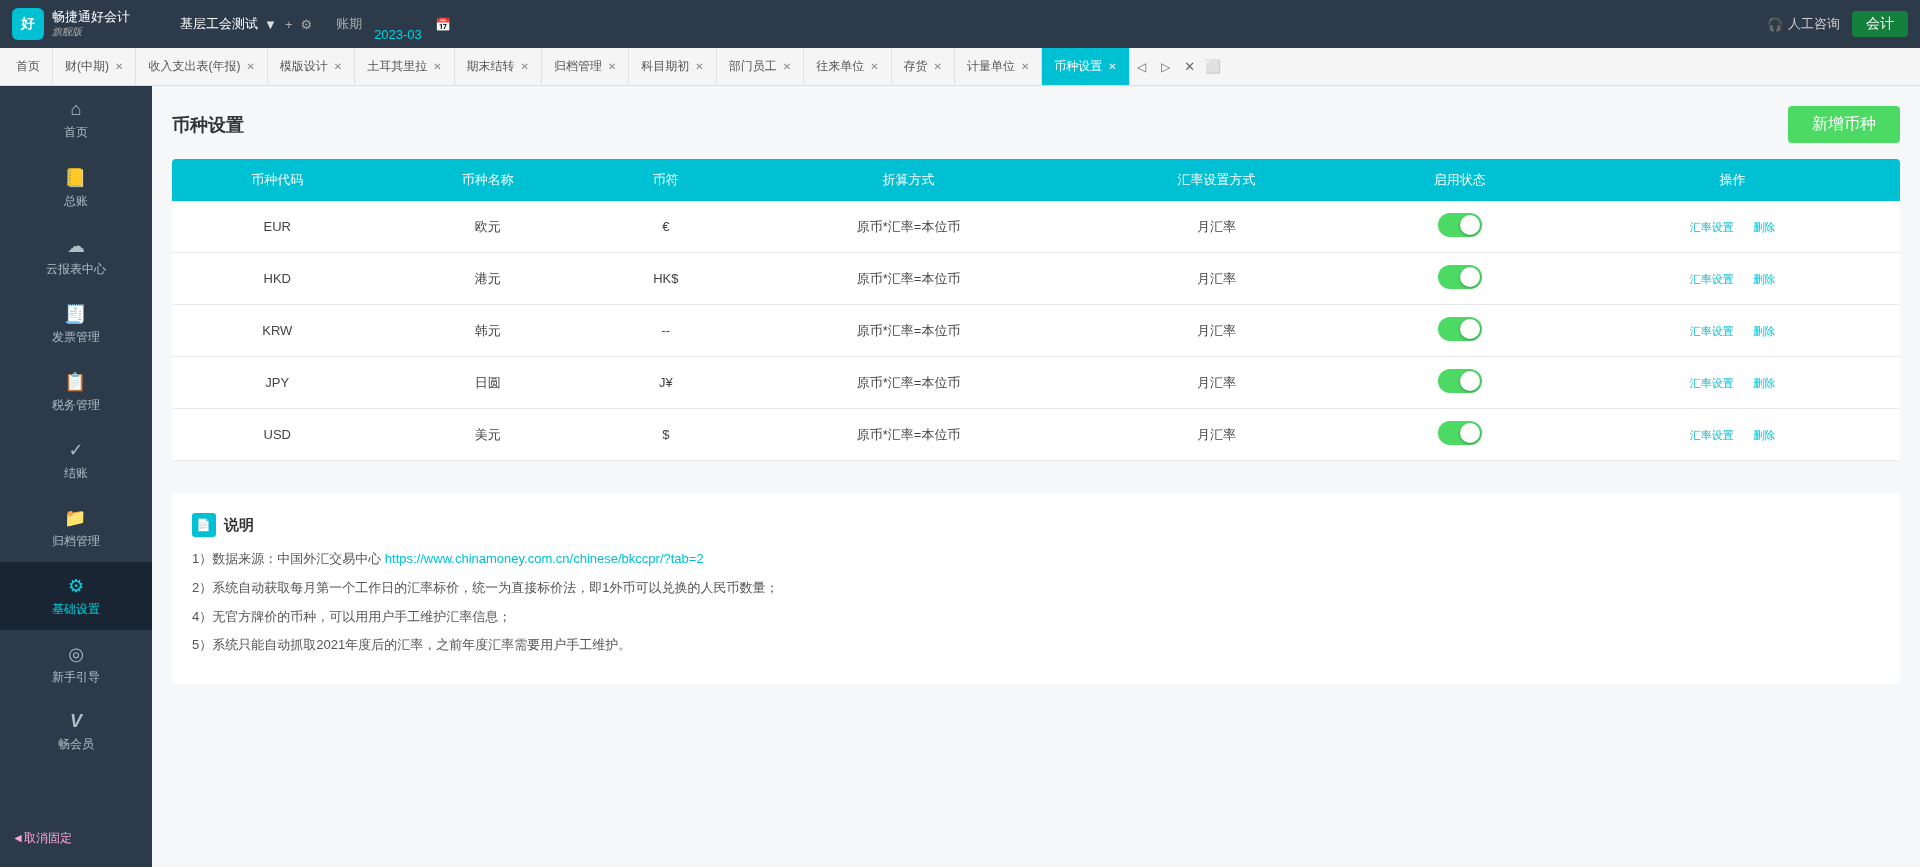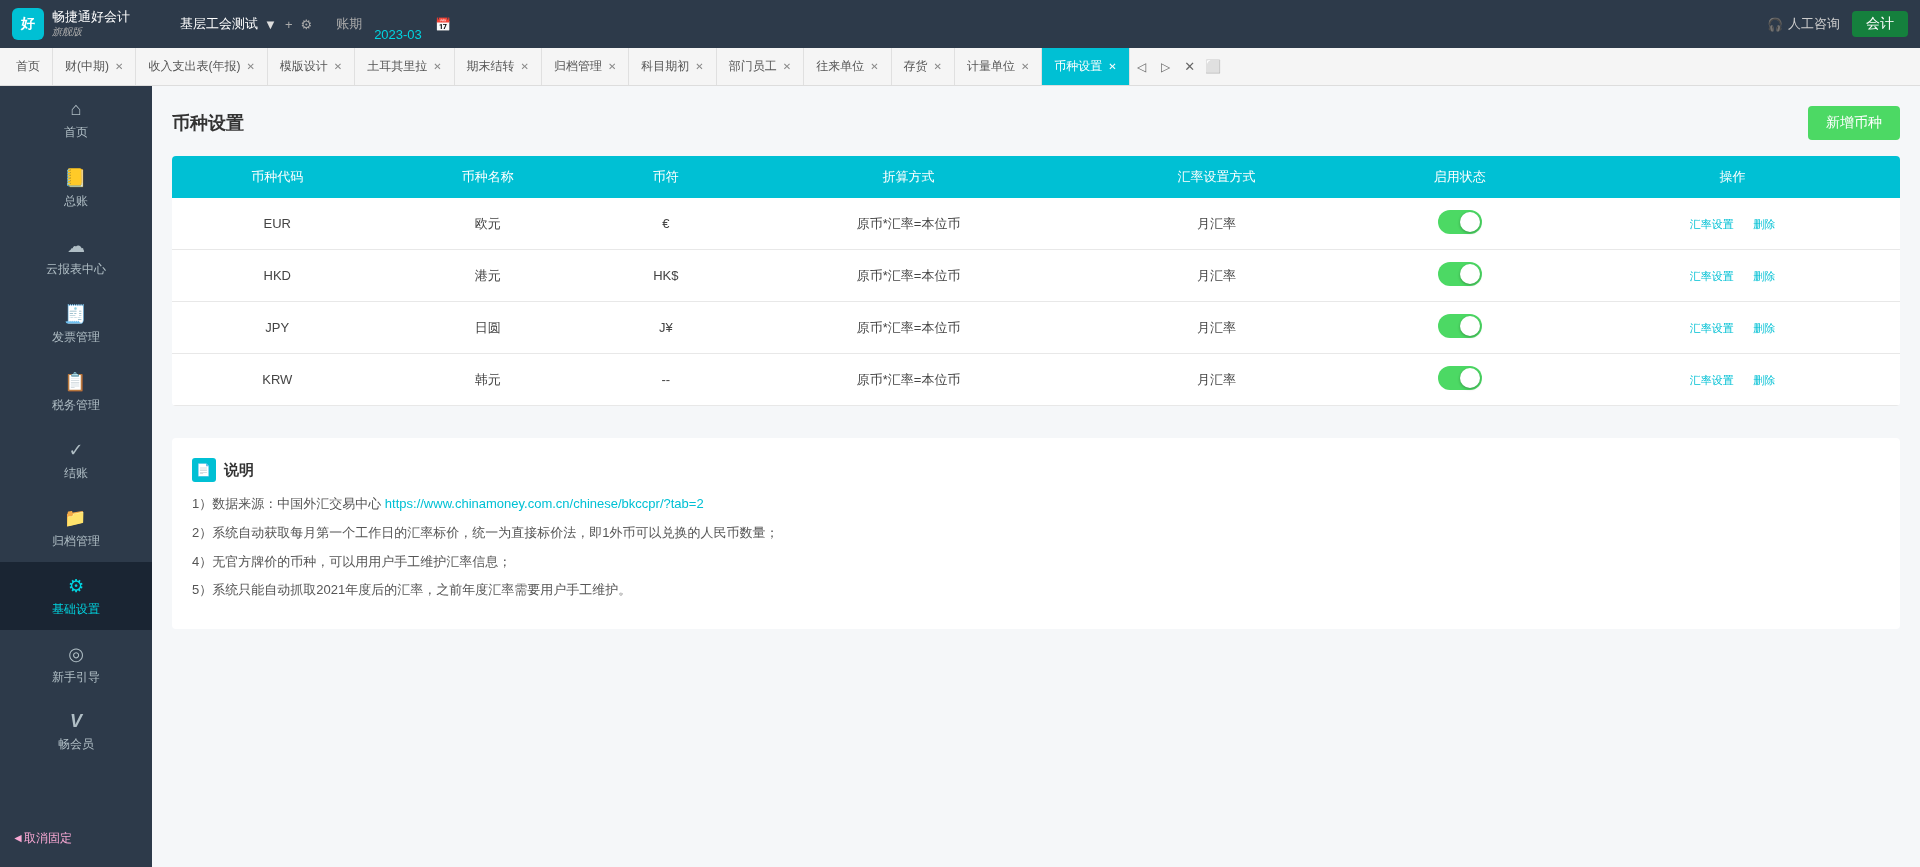--- a/index.html
+++ b/index.html
@@ -43,21 +43,21 @@
     .sidebar-icon { font-size: 18px; }
     .sidebar-bottom { margin-top: auto; padding: 12px; }
     .unpin-btn { display: flex; align-items: flex-start; gap: 4px; color: #f9a8d4; font-size: 12px; cursor: pointer; padding: 8px 0; }
 
     
     .content-area { flex: 1; background: #f5f7f9; overflow-y: auto; padding: 20px; }
 
     
     .page-header { display: flex; align-items: center; justify-content: space-between; margin-bottom: 16px; }
     .page-title { font-size: 18px; font-weight: bold; color: #333; }
-    .new-btn { background: #4cd964; color: white; border: none; padding: 8px 18px; border-radius: 4px; font-size: 14px; cursor: pointer; }
+    .new-btn { background: #4cd964; color: white; border: none; padding: 8px 24px; border-radius: 4px; font-size: 16px; cursor: pointer; }
 
     
     .data-table { width: 100%; border-collapse: collapse; background: white; border-radius: 4px; overflow: hidden; }
     .data-table thead tr { background: #00c0d4; }
     .data-table thead th { color: white; padding: 12px 16px; text-align: center; font-weight: 500; font-size: 13px; border: none; }
     .data-table tbody tr { border-bottom: 1px solid #e8e8e8; }
     .data-table tbody td { padding: 12px 16px; text-align: center; font-size: 13px; color: #444; }
 
     
     .toggle { display: inline-flex; align-items: center; }
@@ -265,41 +265,59 @@
             <div class="toggle-thumb"></div>
           </div>
         </div>
       </td>
       <td>
         <span class="action-link">汇率设置</span>
         <span class="action-link">删除</span>
       </td>
     </tr>
             <tr>
+      <td>KRW</td>
+      <td>韩元</td>
+      <td>--</td>
+      <td>原币*汇率=本位币</td>
+      <td>月汇率</td>
+      <td>
+        <div class="toggle">
+          <div class="toggle-track">
+            <div class="toggle-thumb"></div>
+          </div>
+        </div>
+      </td>
+      <td>
+        <span class="action-link">汇率设置</span>
+        <span class="action-link">删除</span>
+      </td>
+    </tr>
+            <tr>
       <td>JPY</td>
       <td>日圆</td>
       <td>J¥</td>
       <td>原币*汇率=本位币</td>
       <td>月汇率</td>
       <td>
         <div class="toggle">
           <div class="toggle-track">
             <div class="toggle-thumb"></div>
           </div>
         </div>
       </td>
       <td>
         <span class="action-link">汇率设置</span>
         <span class="action-link">删除</span>
       </td>
     </tr>
             <tr>
-      <td>KRW</td>
-      <td>韩元</td>
-      <td>--</td>
+      <td>USD</td>
+      <td>美元</td>
+      <td>$</td>
       <td>原币*汇率=本位币</td>
       <td>月汇率</td>
       <td>
         <div class="toggle">
           <div class="toggle-track">
             <div class="toggle-thumb"></div>
           </div>
         </div>
       </td>
       <td>

